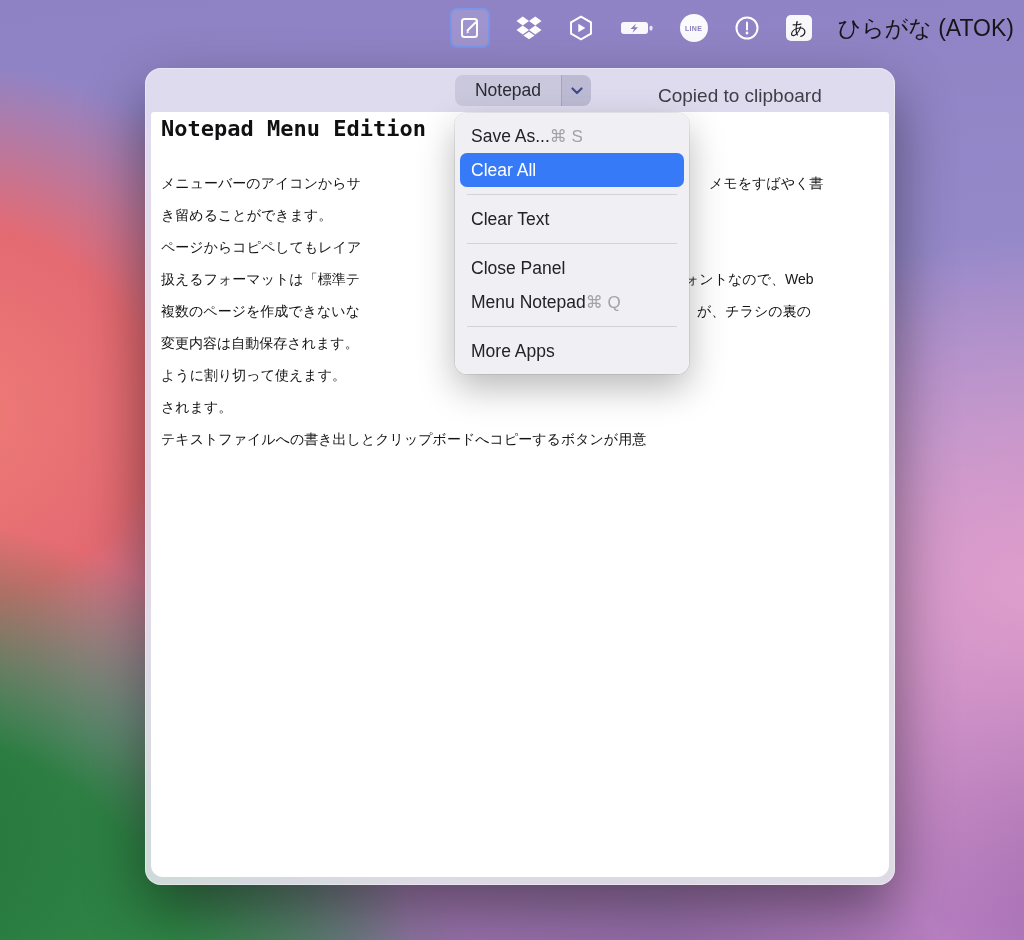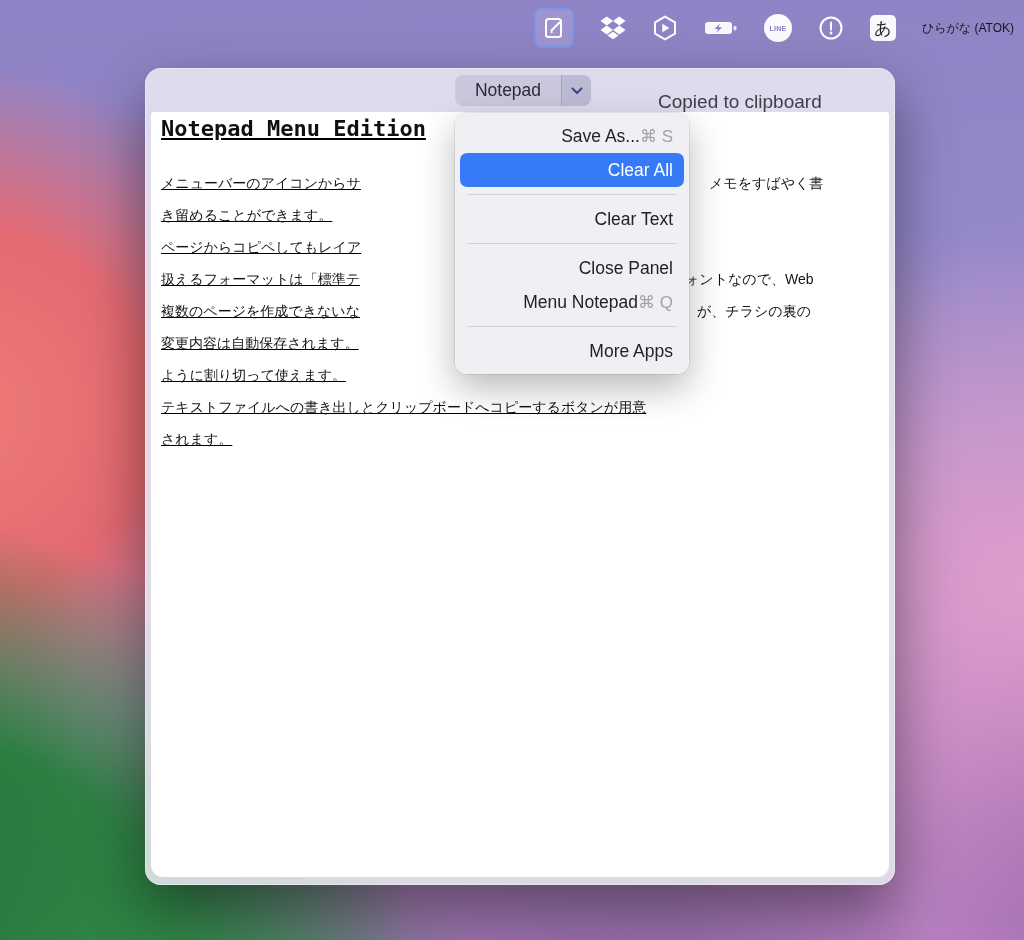--- a/index.html
+++ b/index.html
@@ -34,21 +34,21 @@
     background:rgba(255,255,255,0.96);
     display:flex; align-items:center; justify-content:center;
   }
   .line-circle span { font-size:7px; font-weight:bold; letter-spacing:.3px; color:#8b7fc0; }
   .ime-badge {
     width:26px; height:26px; border-radius:5px;
     background:rgba(255,255,255,0.95);
     display:flex; align-items:center; justify-content:center;
     font-size:17px; font-weight:500; color:#1c1c21;
   }
-  .ime-label { font-size:12px; color:#16161a; white-space:nowrap; }
+  .ime-label { font-size:23px; color:#16161a; white-space:nowrap; }
 
   
   .panel {
     position:absolute; left:145px; top:68px; width:750px; height:817px;
     border-radius:16px; z-index:5;
     background:linear-gradient(180deg, rgba(229,226,242,0.93) 0%, rgba(226,227,234,0.9) 100%);
     box-shadow:0 25px 60px rgba(0,0,0,0.45), inset 0 0 0 1px rgba(255,255,255,0.35);
     backdrop-filter:blur(18px);
   }
   .panel-header { position:relative; height:44px; }
@@ -57,27 +57,27 @@
     border-radius:8px; background:rgba(132,130,158,0.22);
     display:flex; overflow:hidden; cursor:default;
   }
   .nb-label { flex:1; text-align:center; line-height:31px; font-size:17.5px; color:#2b2b33; }
   .nb-chev {
     width:30px; display:flex; align-items:center; justify-content:center;
     border-left:1px solid rgba(60,60,90,0.18);
     background:rgba(130,130,168,0.18);
   }
   .copied-status {
-    position:absolute; left:513px; top:12px; height:44px; line-height:44px;
+    position:absolute; left:513px; top:6px; height:44px; line-height:44px;
     font-size:19px; color:#3e3e46; white-space:nowrap;
   }
   .content {
     position:absolute; left:6px; right:6px; top:44px; bottom:8px;
     background:#ffffff; border-radius:3px 3px 12px 12px;
-    padding:2px 0 0 10px; overflow:hidden;text-decoration:underline;
+    padding:2px 0 0 10px; overflow:hidden;
   }
   .note-title {
     font-family:"DejaVu Sans Mono","Liberation Mono",monospace;
     font-weight:600; font-size:22px; line-height:30px; color:#101013;
   }
   .note-body { margin-top:23px; }
   .note-line {
     position:relative; height:32px; line-height:32px;
     font-size:14px; color:#141416; white-space:nowrap;
   }
@@ -86,21 +86,21 @@
   
   .ctx-menu {
     position:absolute; left:455px; top:113px; width:234px;
     padding:6px 0; border-radius:12px; z-index:20;
     background:rgba(239,238,243,0.96);
     box-shadow:0 14px 36px rgba(0,0,0,0.28), 0 0 0 1px rgba(0,0,0,0.08);
     backdrop-filter:blur(20px);
   }
   .mi {
     height:34px; margin:0 5px; padding:0 11px; border-radius:7px;
-    display:flex; align-items:center; justify-content:flex-end;
+    display:flex; align-items:center; justify-content:flex-start;
     font-size:17.5px; color:#222228; cursor:default; white-space:nowrap;
   }
   .mi.highlighted { background:#377af7; color:#ffffff; }
   .mi .sc { color:#a2a2a8; font-size:17px; }
   .mi-div { height:1px; margin:7px 12px; background:rgba(0,0,0,0.12); }
 </style>
 </head>
 <body>
 
 <div class="menubar">
@@ -183,24 +183,24 @@
         <span>複数のページを作成できないな</span>
         <span class="seg-r" style="left:536px">が、チラシの裏の</span>
       </div>
       <div class="note-line">
         <span>変更内容は自動保存されます。</span>
       </div>
       <div class="note-line">
         <span>ように割り切って使えます。</span>
       </div>
       <div class="note-line">
+        <span>されます。</span>
+      </div>
+      <div class="note-line">
         <span>テキストファイルへの書き出しとクリップボードへコピーするボタンが用意</span>
-      </div>
-      <div class="note-line">
-        <span>されます。</span>
       </div>
     </div>
   </div>
 </div>
 
 <div class="ctx-menu">
   <div class="mi">
     <span>Save As...</span>
     <span class="sc">⌘ S</span>
   </div>

